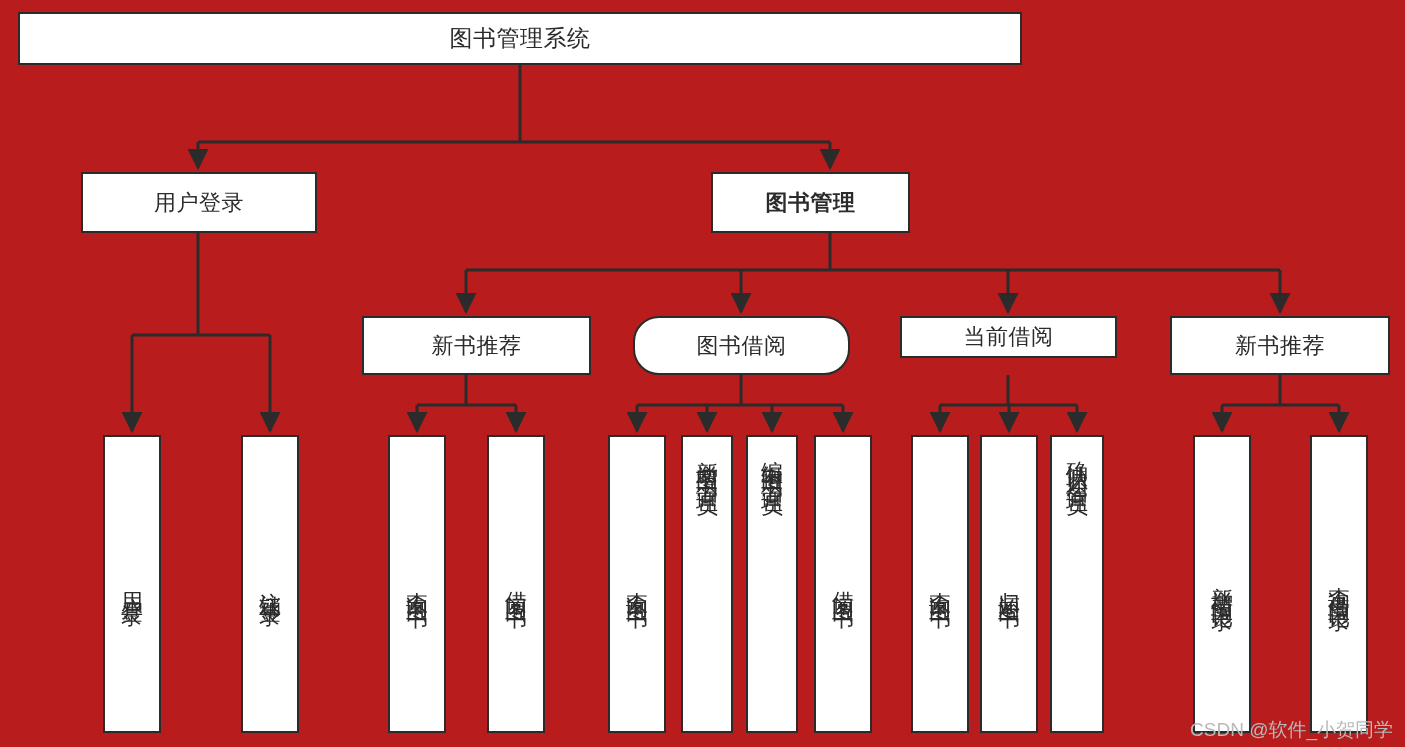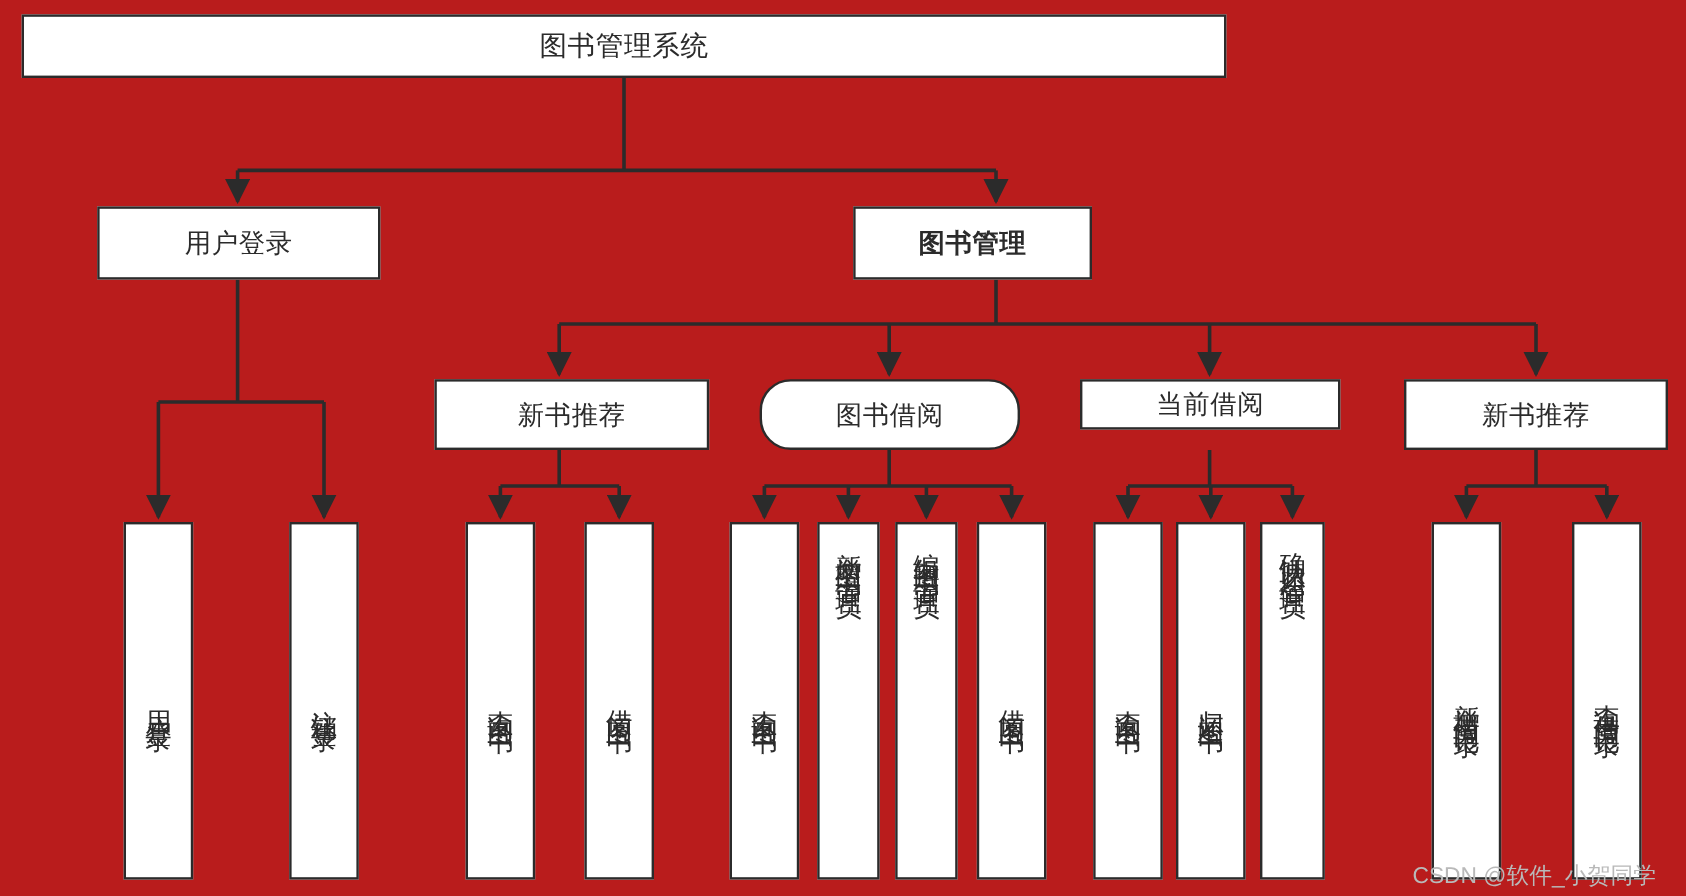--- a/index.html
+++ b/index.html
@@ -67,21 +67,21 @@
     white-space: nowrap;
     height: auto;
   }
   
   .node.vert.centered {
     align-items: center;
     padding-top: 0;
   }
   #watermark {
     position: absolute;
-    right: 25px;
+    right: 12px;
     bottom: 4px;
     font-size: 19px;
     color: #b9b9b9;
     white-space: nowrap;
     z-index: 3;
     font-family: "Liberation Sans", "DejaVu Sans", sans-serif;
   }
 </style>
 </head>
 <body>

